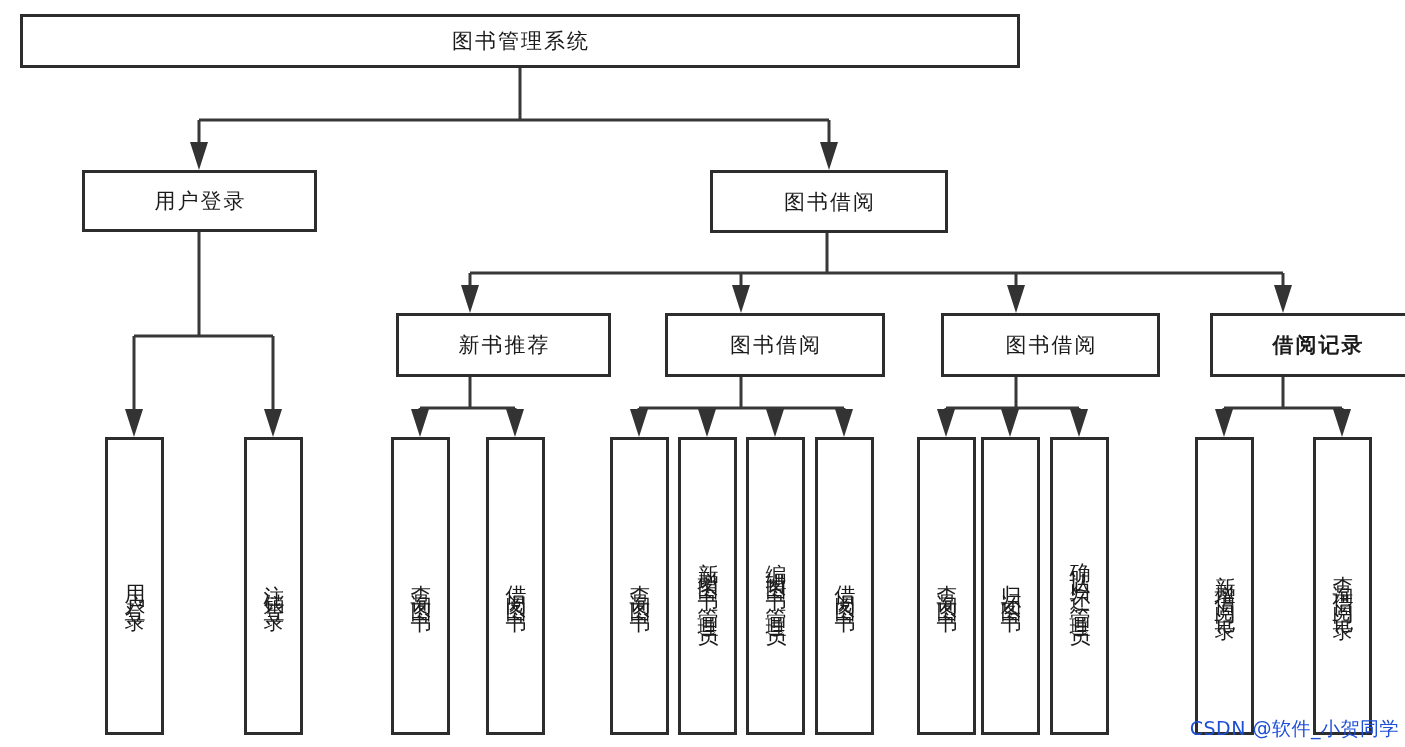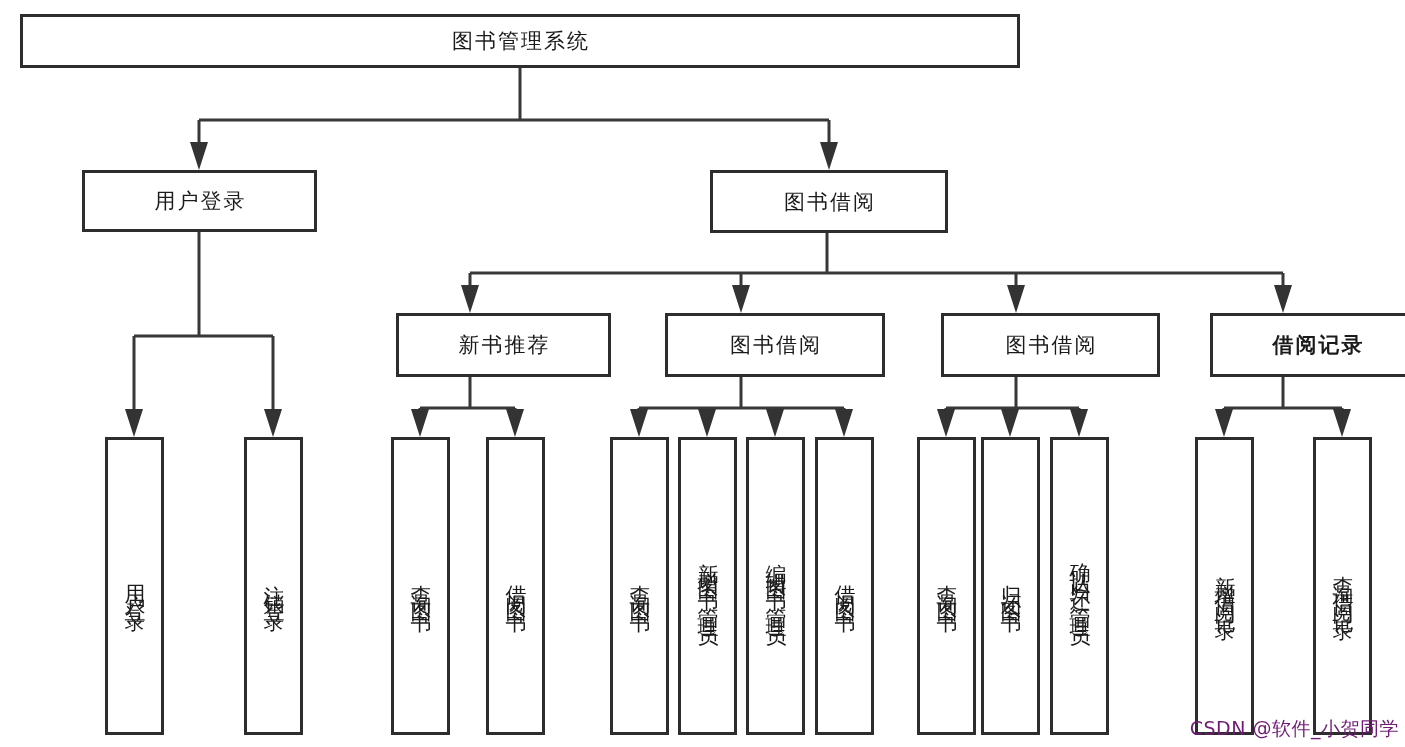--- a/index.html
+++ b/index.html
@@ -73,21 +73,21 @@
   #lf-cb-confirm-return    { left: 1050px; }
   #lf-br-add-record        { left: 1195px; }
   #lf-br-query-record      { left: 1313px; }
   
   #watermark {
     position: absolute;
     right: 6px;
     top: 716px;
     z-index: 3;
     font-size: 19px;
-    color: #701a75;
+    color: #1d4ed8;
     letter-spacing: 0.5px;
     white-space: nowrap;
   }
 </style>
 </head>
 <body>
 
 <div id="stage">
 
   <svg id="connectors" viewBox="0 0 1405 747" xmlns="http://www.w3.org/2000/svg">

